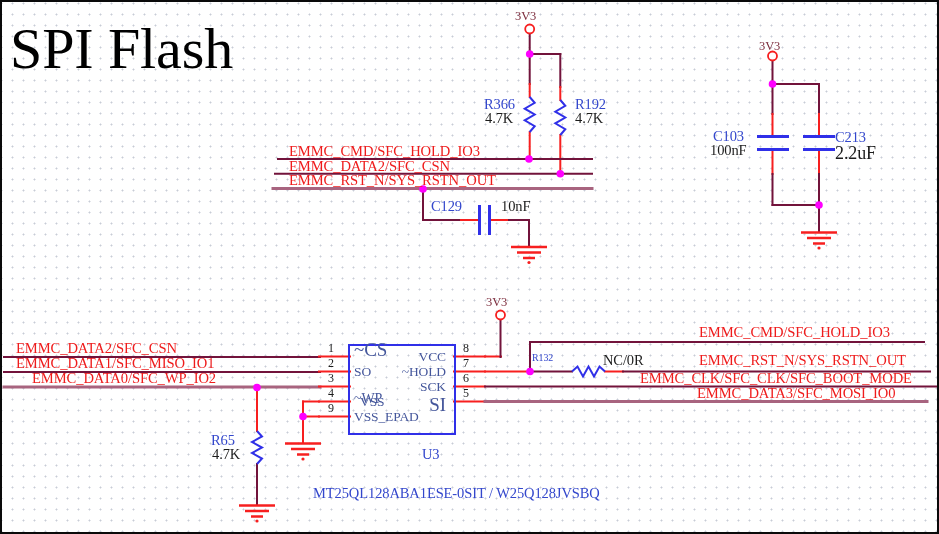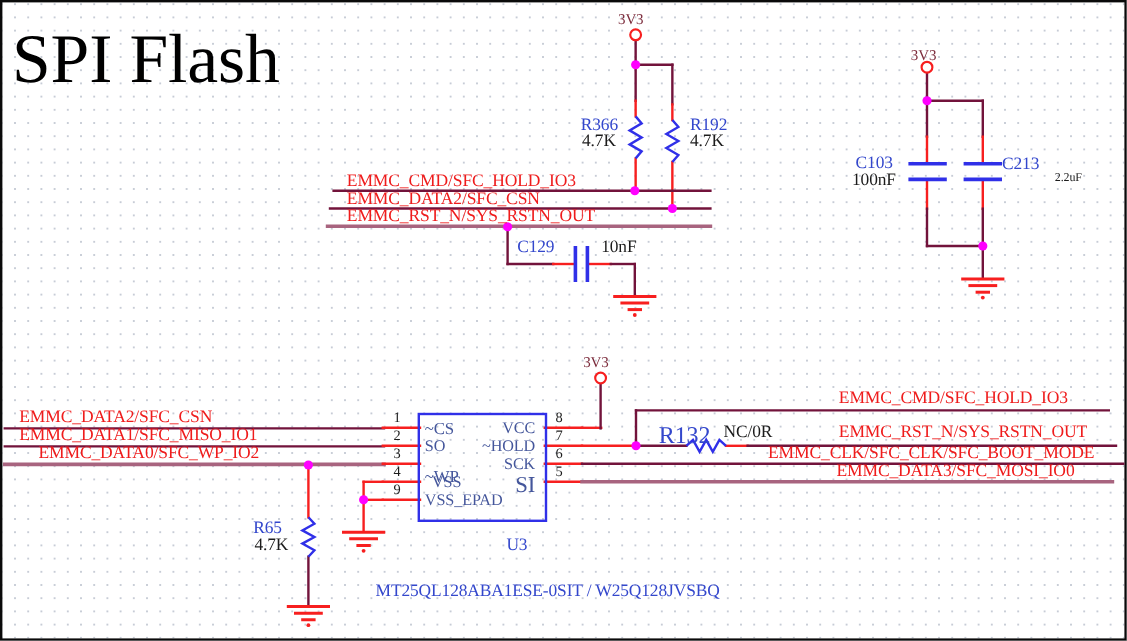--- a/index.html
+++ b/index.html
@@ -134,45 +134,45 @@
       <div class="txt" style="top: 108px; left: 573px; font-size: 14.5px; color: rgb(28, 28, 28);">4.7K</div>
       <div class="txt" style="top: 141px; left: 287px; font-size: 14.6px; color: rgb(239, 28, 28);">EMMC_CMD/SFC_HOLD_IO3</div>
       <div class="txt" style="top: 156px; left: 287px; font-size: 14.6px; color: rgb(239, 28, 28);">EMMC_DATA2/SFC_CSN</div>
       <div class="txt" style="top: 170px; left: 287px; font-size: 14.6px; color: rgb(239, 28, 28);">EMMC_RST_N/SYS_RSTN_OUT</div>
       <div class="txt" style="top: 196px; left: 429px; font-size: 14.5px; color: rgb(51, 71, 204);">C129</div>
       <div class="txt" style="top: 196px; left: 499px; font-size: 14.5px; color: rgb(28, 28, 28);">10nF</div>
       <div class="txt" style="top: 37px; left: 757px; font-size: 12.5px; color: rgb(124, 44, 60);">3V3</div>
       <div class="txt" style="top: 126px; left: 711px; font-size: 14.5px; color: rgb(51, 71, 204);">C103</div>
       <div class="txt" style="top: 140px; left: 708px; font-size: 14.5px; color: rgb(28, 28, 28);">100nF</div>
       <div class="txt" style="top: 127px; left: 833px; font-size: 14.5px; color: rgb(51, 71, 204);">C213</div>
-      <div class="txt" style="top: 141px; left: 833px; font-size: 10px; color: rgb(28, 28, 28); margin-left: 44px;">2.2uF</div>
+      <div class="txt" style="top: 141px; left: 833px; font-size: 18px; color: rgb(28, 28, 28);">2.2uF</div>
       <div class="txt" style="top: 338px; left: 14px; font-size: 14.6px; color: rgb(239, 28, 28);">EMMC_DATA2/SFC_CSN</div>
       <div class="txt" style="top: 353px; left: 14px; font-size: 14.6px; color: rgb(239, 28, 28);">EMMC_DATA1/SFC_MISO_IO1</div>
       <div class="txt" style="top: 368px; left: 14px; font-size: 14.6px; color: rgb(239, 28, 28); margin-left: 16px;">EMMC_DATA0/SFC_WP_IO2</div>
       <div class="txt" style="top: 430px; left: 209px; font-size: 14.5px; color: rgb(51, 71, 204);">R65</div>
       <div class="txt" style="top: 444px; left: 210px; font-size: 14.5px; color: rgb(28, 28, 28);">4.7K</div>
       <div class="txt" style="top: 293px; left: 484px; font-size: 12.5px; color: rgb(124, 44, 60);">3V3</div>
-      <div class="txt" style="top: 350px; left: 547px; font-size: 20px; color: rgb(51, 71, 204);">R132</div>
+      <div class="txt" style="top: 350px; left: 530px; font-size: 10px; color: rgb(51, 71, 204);">R132</div>
       <div class="txt" style="top: 350px; left: 601px; font-size: 14.5px; color: rgb(28, 28, 28);">NC/0R</div>
       <div class="txt" style="top: 322px; left: 697px; font-size: 14.6px; color: rgb(239, 28, 28);">EMMC_CMD/SFC_HOLD_IO3</div>
       <div class="txt" style="top: 350px; left: 697px; font-size: 14.6px; color: rgb(239, 28, 28);">EMMC_RST_N/SYS_RSTN_OUT</div>
       <div class="txt" style="top: 368px; left: 638px; font-size: 14.6px; color: rgb(239, 28, 28);">EMMC_CLK/SFC_CLK/SFC_BOOT_MODE</div>
       <div class="txt" style="top: 383px; left: 695px; font-size: 14.6px; color: rgb(239, 28, 28); text-align: center;">EMMC_DATA3/SFC_MOSI_IO0</div>
       <div class="txt" style="top: 444px; left: 420px; font-size: 14.5px; color: rgb(51, 71, 204);">U3</div>
       <div class="txt" style="top: 470px; left: 311px; font-size: 14.5px; color: rgb(51, 71, 204); margin-top: 13px;">MT25QL128ABA1ESE-0SIT / W25Q128JVSBQ</div>
       <div class="txt" style="top: 340px; left: 326px; font-size: 12px; color: rgb(28, 28, 28);">1</div>
       <div class="txt" style="top: 355px; left: 326px; font-size: 12px; color: rgb(28, 28, 28);">2</div>
       <div class="txt" style="top: 370px; left: 326px; font-size: 12px; color: rgb(28, 28, 28);">3</div>
       <div class="txt" style="top: 385px; left: 326px; font-size: 12px; color: rgb(28, 28, 28);">4</div>
       <div class="txt" style="top: 400px; left: 326px; font-size: 12px; color: rgb(28, 28, 28);">9</div>
       <div class="txt" style="top: 340px; left: 461px; font-size: 12px; color: rgb(28, 28, 28);">8</div>
       <div class="txt" style="top: 355px; left: 461px; font-size: 12px; color: rgb(28, 28, 28);">7</div>
       <div class="txt" style="top: 370px; left: 461px; font-size: 12px; color: rgb(28, 28, 28);">6</div>
       <div class="txt" style="top: 385px; left: 461px; font-size: 12px; color: rgb(28, 28, 28);">5</div>
-      <div class="txt" style="top: 349px; left: 352px; font-size: 14px; color: rgb(68, 86, 155);">~CS</div>
+      <div class="txt" style="top: 337px; left: 352px; font-size: 19px; color: rgb(68, 86, 155);">~CS</div>
       <div class="txt" style="top: 362px; left: 352px; font-size: 13.5px; color: rgb(68, 86, 155);">SO</div>
       <div class="txt" style="top: 377px; left: 352px; font-size: 14px; color: rgb(68, 86, 155); margin-top: 12px;">~WP</div>
       <div class="txt" style="top: 392px; left: 358px; font-size: 13.5px; color: rgb(68, 86, 155);">VSS</div>
       <div class="txt" style="top: 407px; left: 352px; font-size: 13.5px; color: rgb(68, 86, 155);">VSS_EPAD</div>
       <div class="txt" style="top: 347px; right: 491px; font-size: 13.5px; color: rgb(68, 86, 155); text-align: center;">VCC</div>
       <div class="txt" style="top: 362px; right: 491px; font-size: 13.5px; color: rgb(68, 86, 155); text-align: center;">~HOLD</div>
       <div class="txt" style="top: 377px; right: 491px; font-size: 13.5px; color: rgb(68, 86, 155); text-align: right;">SCK</div>
       <div class="txt" style="top: 392px; right: 491px; font-size: 19px; color: rgb(68, 86, 155); margin-left: 48px;">SI</div>
     </div>
 </div>

